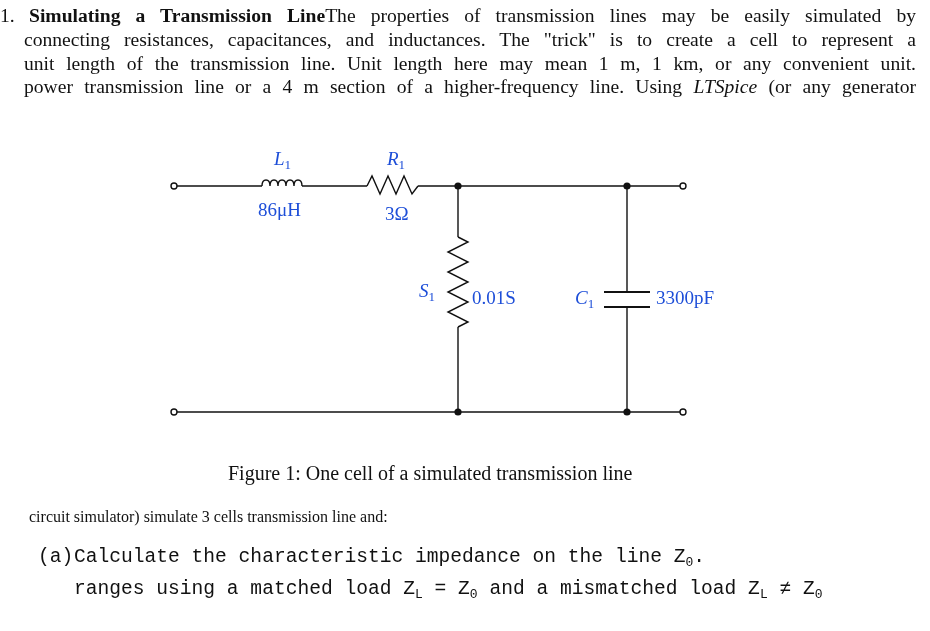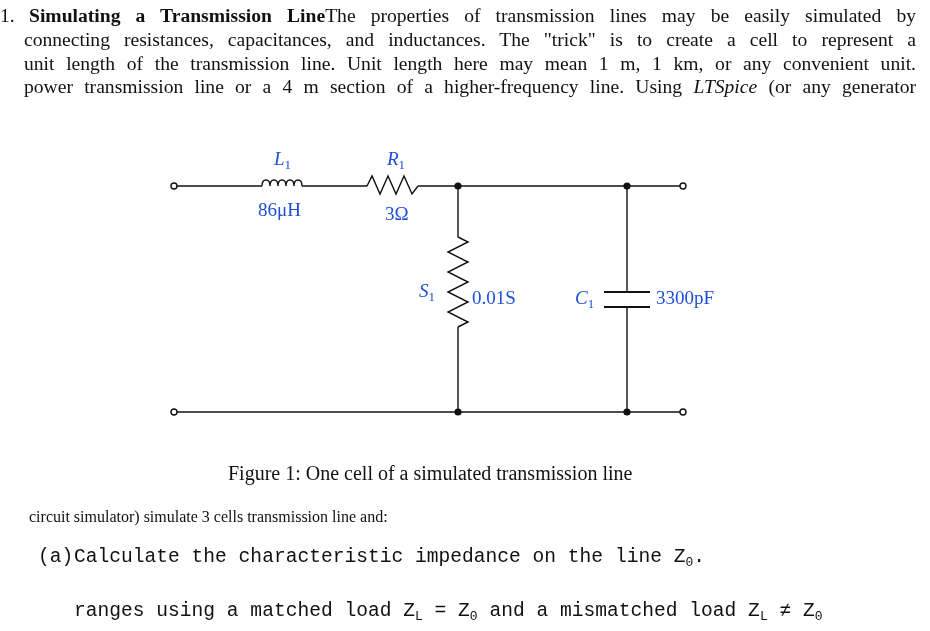--- a/index.html
+++ b/index.html
@@ -35,21 +35,21 @@
     font-family: "Liberation Serif", "DejaVu Serif", serif; font-size: 16px;
     white-space: nowrap;
   }
   .item {
     position: absolute; left: 38px; width: 877px;
     font-family: Liberation Mono, monospace; font-size: 19.6px; line-height: 23.8px;
   }
   .item .lbl { display: inline-block; width: 36px; }
   .item .ln { display: block; white-space: nowrap; }
   .item .ln.just { text-align: justify; text-align-last: justify; }
-  .item .ln.sub { padding-left: 36px; margin-top: 22px; }
+  .item .ln.sub { padding-left: 36px; }
   sub.s { font-size: 13px; vertical-align: -4px; font-style: normal; }
 </style>
 </head>
 <body>
 
 <div class="para">
   <span class="line first"><span class="num">1.</span><span class="bold">Simulating a Transmission Line</span><span>The properties of transmission lines may be easily simulated by</span></span>
   <span class="line indent">connecting resistances, capacitances, and inductances.  The "trick" is to create a cell to represent a</span>
   <span class="line indent">unit length of the transmission line.  Unit length here may mean 1 m, 1 km, or any convenient unit.</span>
   <span class="line indent"><span>power transmission line or a 4 m section of a higher-frequency line.  Using</span> <span class="it">LTSpice</span> <span>(or any generator</span></span>

